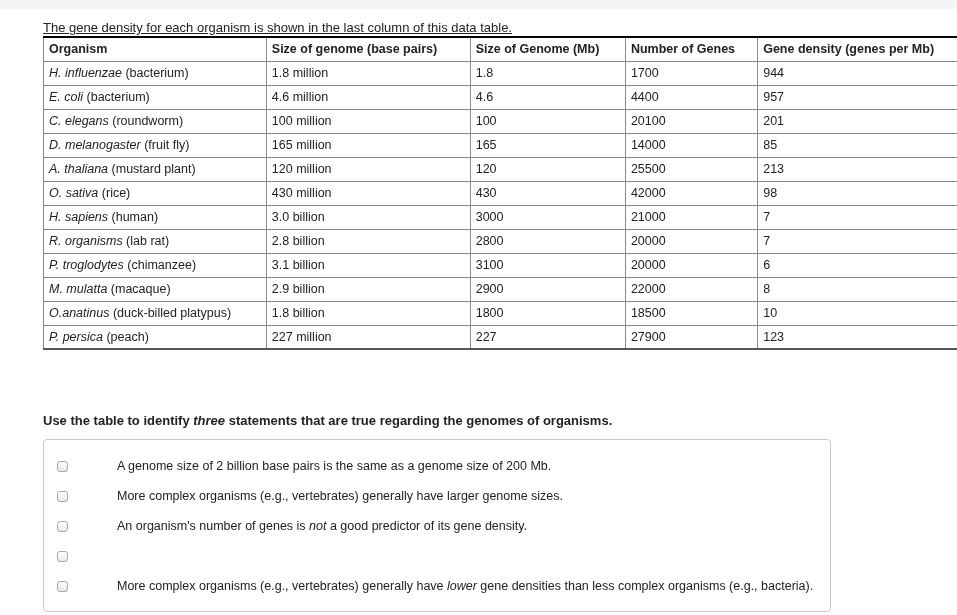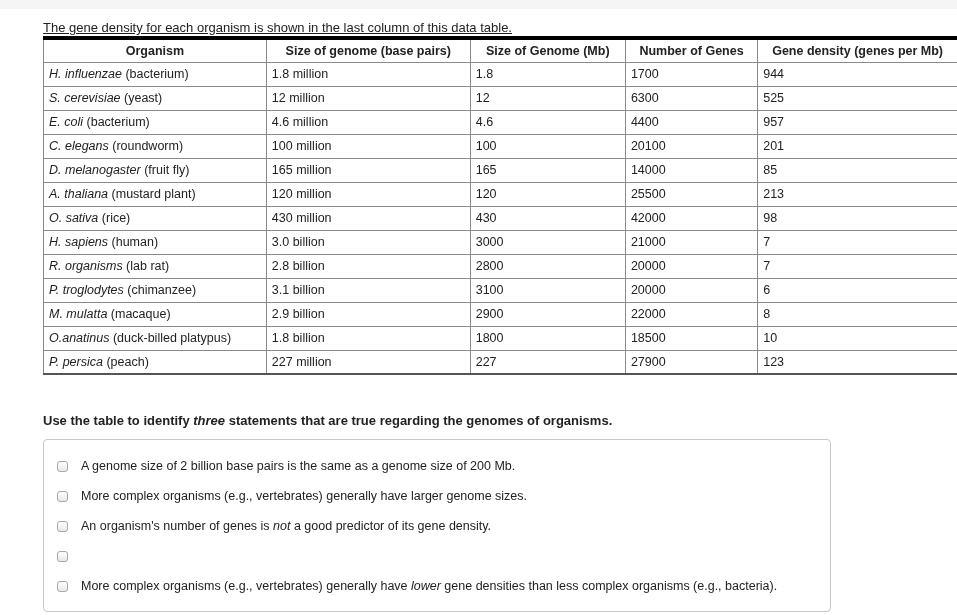--- a/index.html
+++ b/index.html
@@ -22,35 +22,35 @@
       position:absolute; left:43px; top:36px;
       border-collapse:collapse;
       font-size:12.5px;
     }
     table.genes th, table.genes td {
       border:1px solid #8a8a8a;
       height:24px; padding:0 5px;
       text-align:left; white-space:nowrap;
       box-sizing:border-box;
     }
-    table.genes th { font-weight:bold; font-size:12.5px; color:#222; border-top:4px solid #000000;text-align:center; }
+    table.genes th { font-weight:bold; font-size:12.5px; color:#222; border-top:2px solid #000000; }
     table.genes tr:last-child td { border-bottom:2px solid #555; }
     table.genes td:last-child, table.genes th:last-child { border-right:none;margin-top:23px; }
     .c1 { width:224px; } .c2 { width:205px;margin-top:8px; } .c3 { width:156px; } .c4 { width:133px; } .c5 { width:200px; }
     .prompt {
       position:absolute; left:43px; top:413px;
       font-size:13px; font-weight:bold; color:#222; white-space:nowrap;
     }
     .optbox {
       position:absolute; left:43px; top:439px; width:788px; height:173px;
       border:1px solid #c8c8c8; border-radius:4px; box-sizing:border-box;
     }
     .opt {
       position:absolute; left:13px; height:20px;
-      display:flex; align-items:center; font-size:12.5px; color:#222; white-space:nowrap;
+      display:flex; align-items:center; font-size:12.5px; color:#222; white-space:nowrap;gap:36px;
     }
     .cb {
       width:11px; height:11px; border:1px solid #a8a8a8; border-radius:3px;
       background:linear-gradient(#ffffff,#e8e8e8); margin-right:13px; box-sizing:border-box;
     }
   </style>
 </head>
 <body>
 
 <div class="topbar"></div>
@@ -67,27 +67,20 @@
       <th class="c5">Gene density (genes per Mb)</th>
     </tr>
   </thead>
   <tbody id="tbody">
       <tr>
         <td><i>H. influenzae</i><span> (bacterium)</span></td>
         <td>1.8 million</td>
         <td>1.8</td>
         <td>1700</td>
         <td>944</td>
-      </tr>
-      <tr>
-        <td><i>S. cerevisiae</i><span> (yeast)</span></td>
-        <td>12 million</td>
-        <td>12</td>
-        <td>6300</td>
-        <td>525</td>
       </tr>
       <tr>
         <td><i>E. coli</i><span> (bacterium)</span></td>
         <td>4.6 million</td>
         <td>4.6</td>
         <td>4400</td>
         <td>957</td>
       </tr>
       <tr>
         <td><i>C. elegans</i><span> (roundworm)</span></td>

